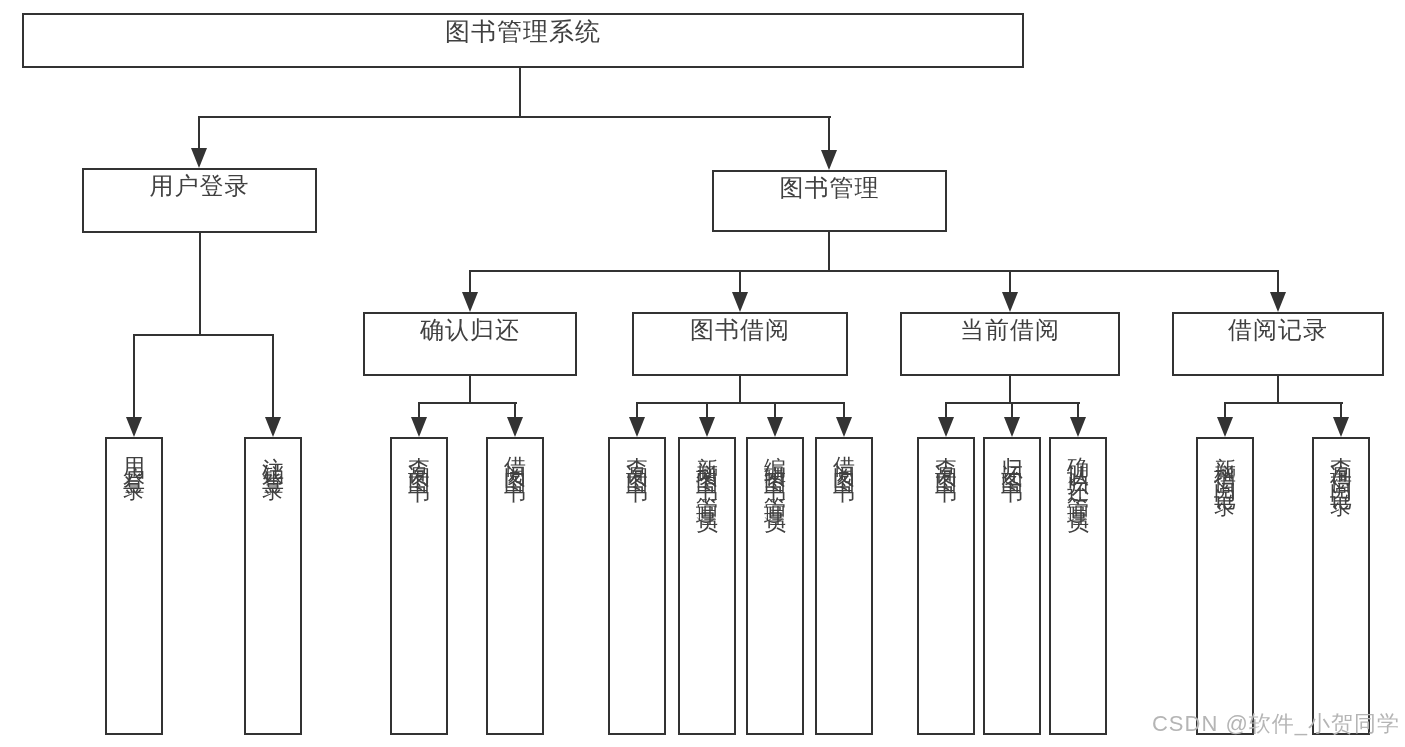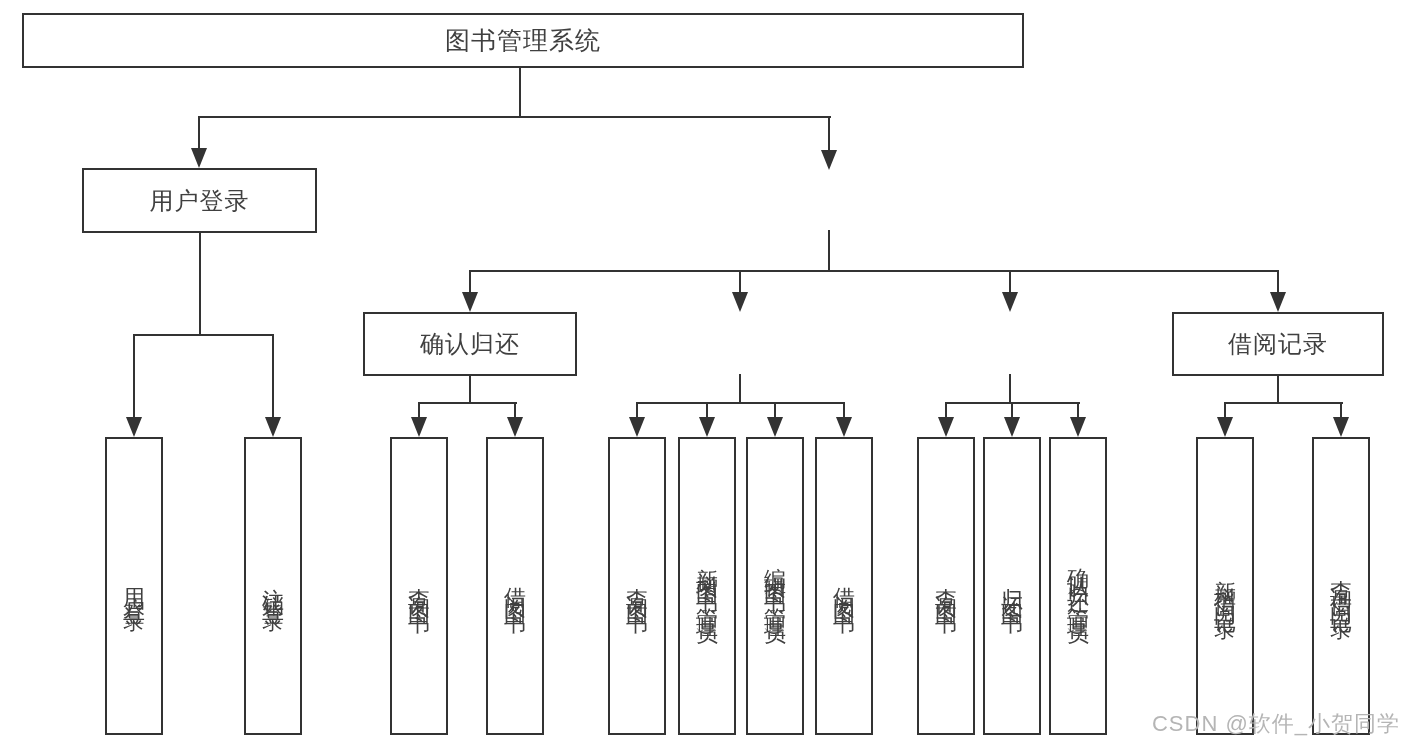--- a/index.html
+++ b/index.html
@@ -3,21 +3,21 @@
 <meta charset="utf-8">
 <style>
   html,body { margin:0; padding:0; background:#ffffff; }
   .canvas {
     position:relative; width:1405px; height:747px; background:#ffffff;
     font-family:"Liberation Sans", sans-serif; overflow:hidden;
   }
   .node {
     position:absolute; box-sizing:border-box;
     border:2px solid #333333; background:#ffffff;
-    display:flex; align-items:center; justify-content:center;
+    display:flex; align-items:flex-start; justify-content:center;
     color:#404040;
   }
   .h-label { font-size:24px; letter-spacing:1px; white-space:nowrap; }
   .root-label { font-size:25px; letter-spacing:1px; }
   .v-text {
     writing-mode:vertical-rl; text-orientation:mixed;
     font-size:22px; letter-spacing:8px; line-height:1.1; white-space:nowrap;
   }
   .line { position:absolute; background:#333333; }
   .arrow { position:absolute; width:2px; background:#333333; }
@@ -83,23 +83,32 @@
   <div class="arrow" style="left:1224px; top:402px; height:15px;"></div>
   <div class="arrow" style="left:1340px; top:402px; height:15px;"></div>
 
   <div class="node" style="left:22px; top:13px; width:1002px; height:55px;">
     <span class="root-label">图书管理系统</span>
   </div>
 
   <div class="node" style="left:82px; top:168px; width:235px; height:65px;">
     <span class="h-label">用户登录</span>
   </div>
+  <div class="node" style="left:712px; top:170px; width:235px; height:62px;">
+    <span class="h-label">图书管理</span>
+  </div>
 
   <div class="node" style="left:363px; top:312px; width:214px; height:64px;">
     <span class="h-label">确认归还</span>
+  </div>
+  <div class="node" style="left:632px; top:312px; width:216px; height:64px;">
+    <span class="h-label">图书借阅</span>
+  </div>
+  <div class="node" style="left:900px; top:312px; width:220px; height:64px;">
+    <span class="h-label">当前借阅</span>
   </div>
   <div class="node" style="left:1172px; top:312px; width:212px; height:64px;">
     <span class="h-label">借阅记录</span>
   </div>
 
   <div class="node" style="left:105px; top:437px; width:58px; height:298px;">
     <span class="v-text">用户登录</span>
   </div>
   <div class="node" style="left:244px; top:437px; width:58px; height:298px;">
     <span class="v-text">注销登录</span>

